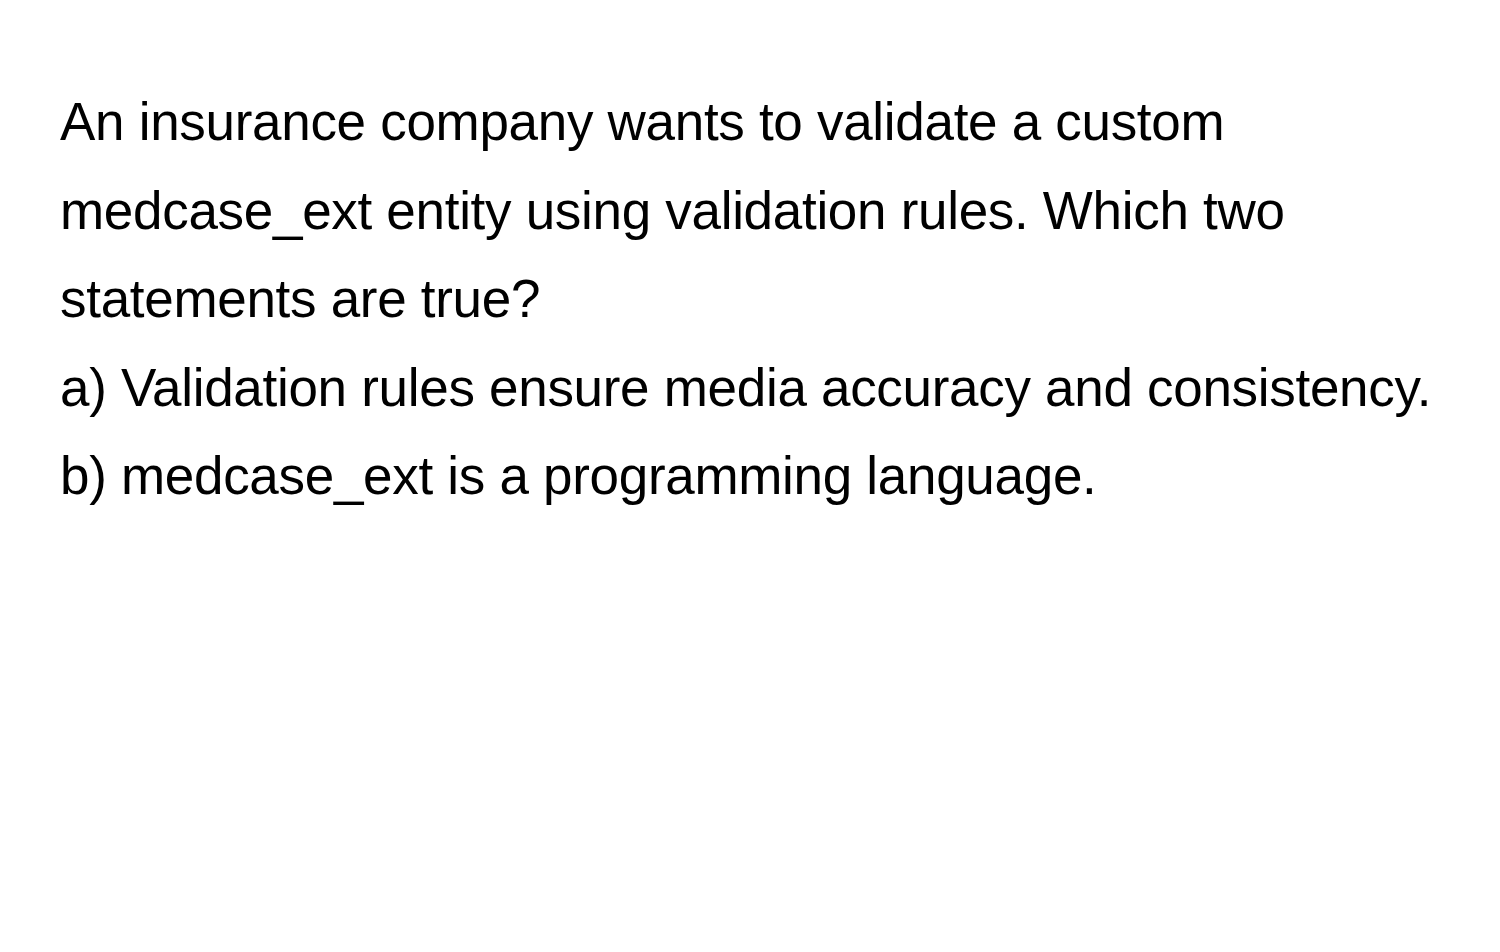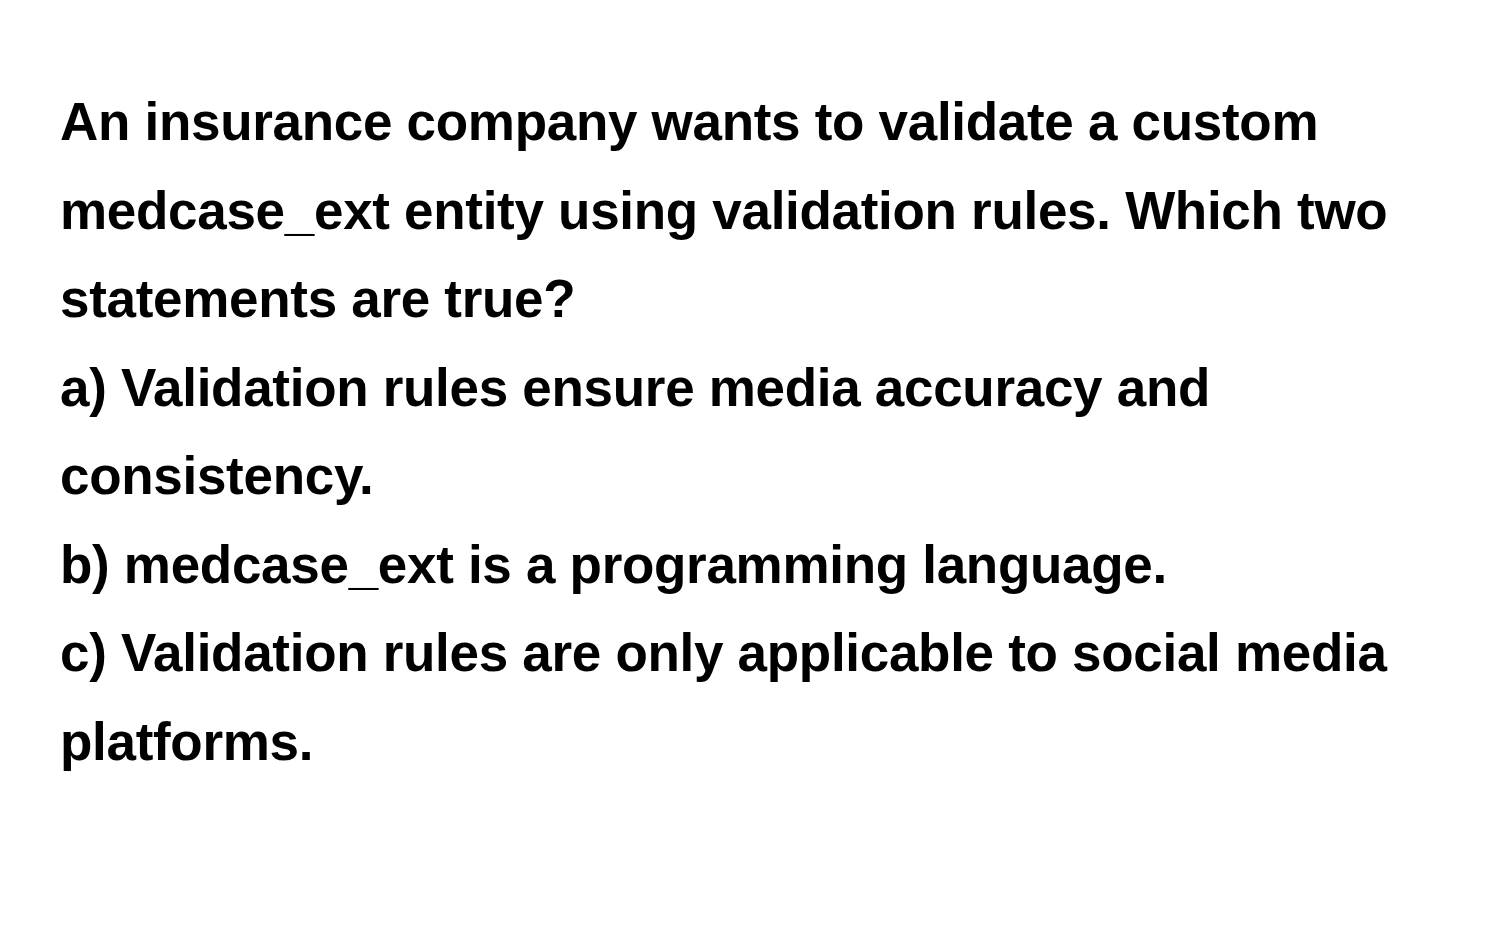--- a/index.html
+++ b/index.html
@@ -8,31 +8,30 @@
     width: 1500px;
     height: 952px;
     background: #ffffff;
     font-family: -apple-system, BlinkMacSystemFont, "Segoe UI", "Helvetica Neue", Arial, sans-serif;
     color: #000000;
   }
   .content {
     padding: 78px 60px 0 60px;
     font-size: 53px;
     line-height: 1.67;
-    font-weight: 700;
+    font-weight: 400;
     letter-spacing: -0.3px;
   }
   .question {
     margin-bottom: 0;
   }
   .option {
     margin-bottom: 0;
   }
 </style>
 </head>
 <body>
 
 <div class="content">
   <div class="question">An insurance company wants to validate a custom medcase_ext entity using validation rules. Which two statements are true?</div>
   <div class="option">a) Validation rules ensure media accuracy and consistency.</div>
   <div class="option">b) medcase_ext is a programming language.</div>
-  <div class="option">c) Validation rules are only applicable to social media platforms.</div>
 </div>
 
 </body></html>

